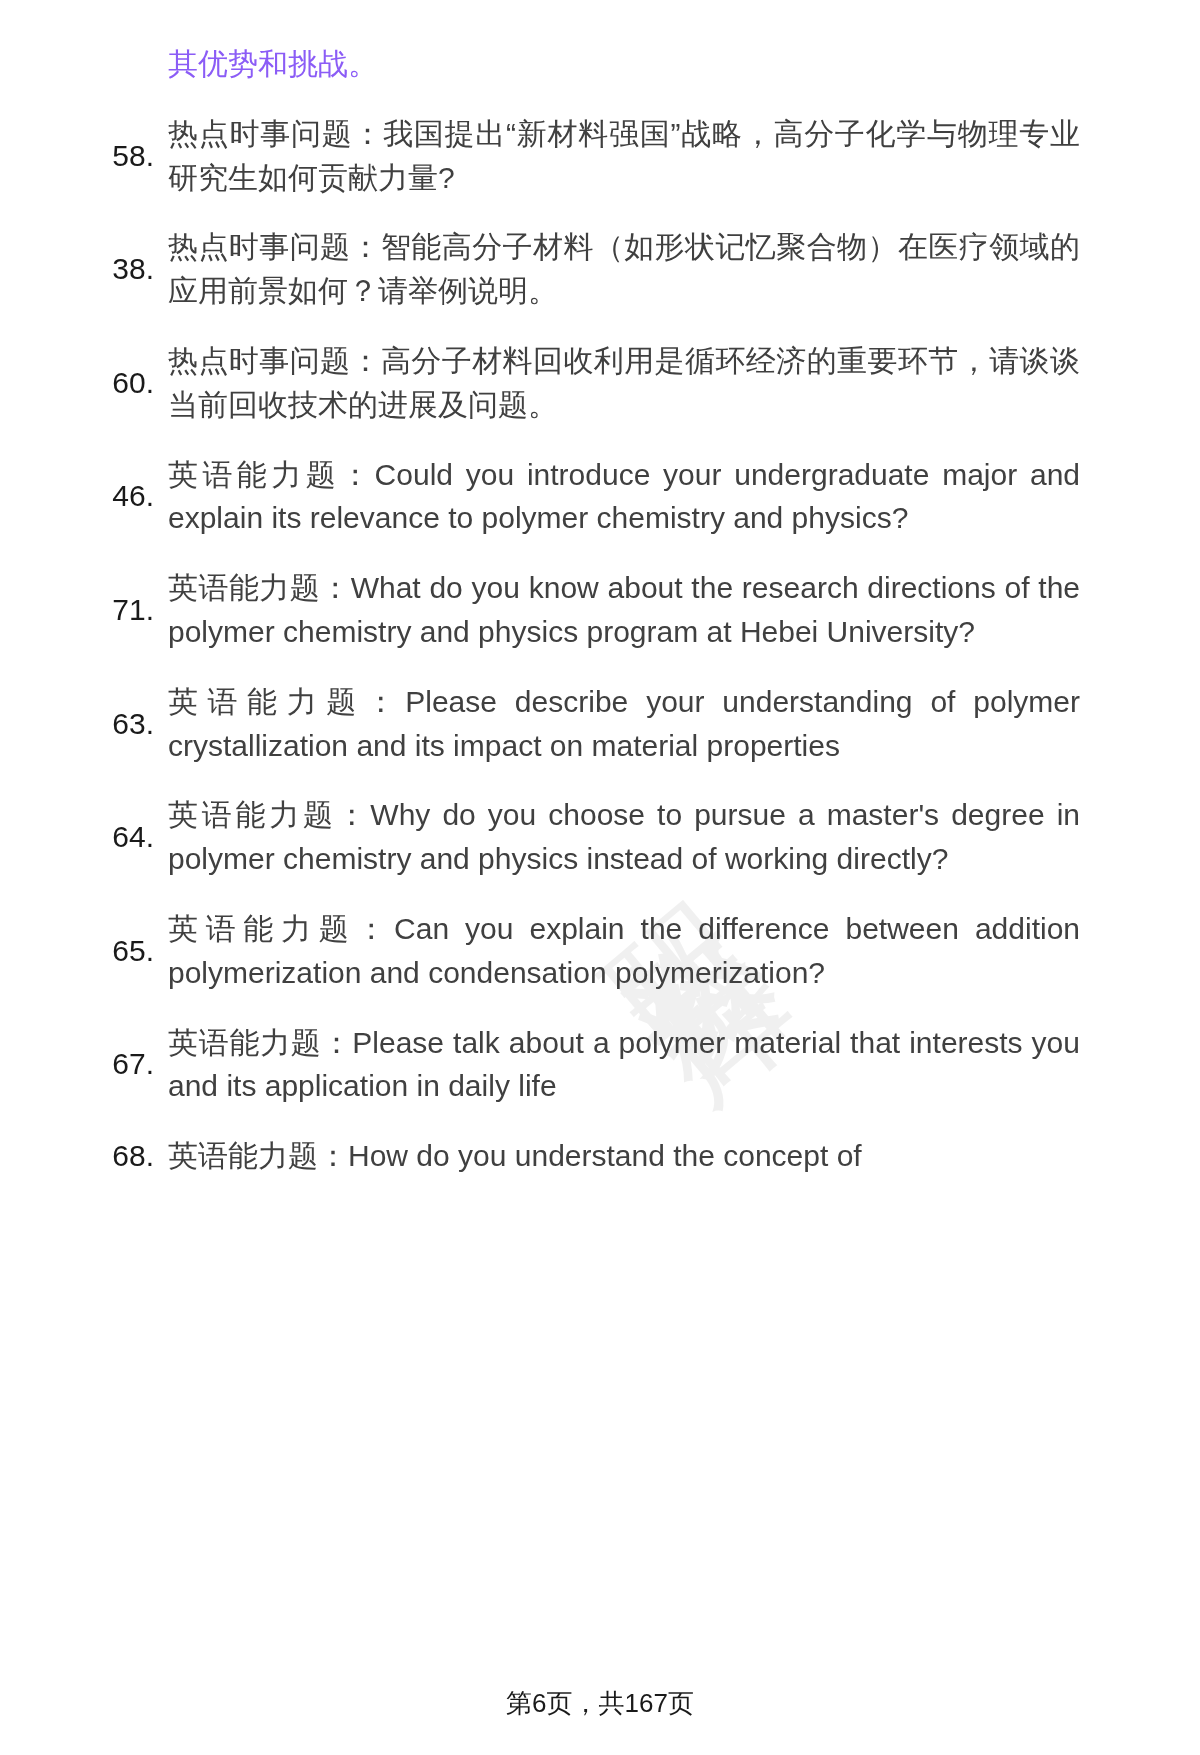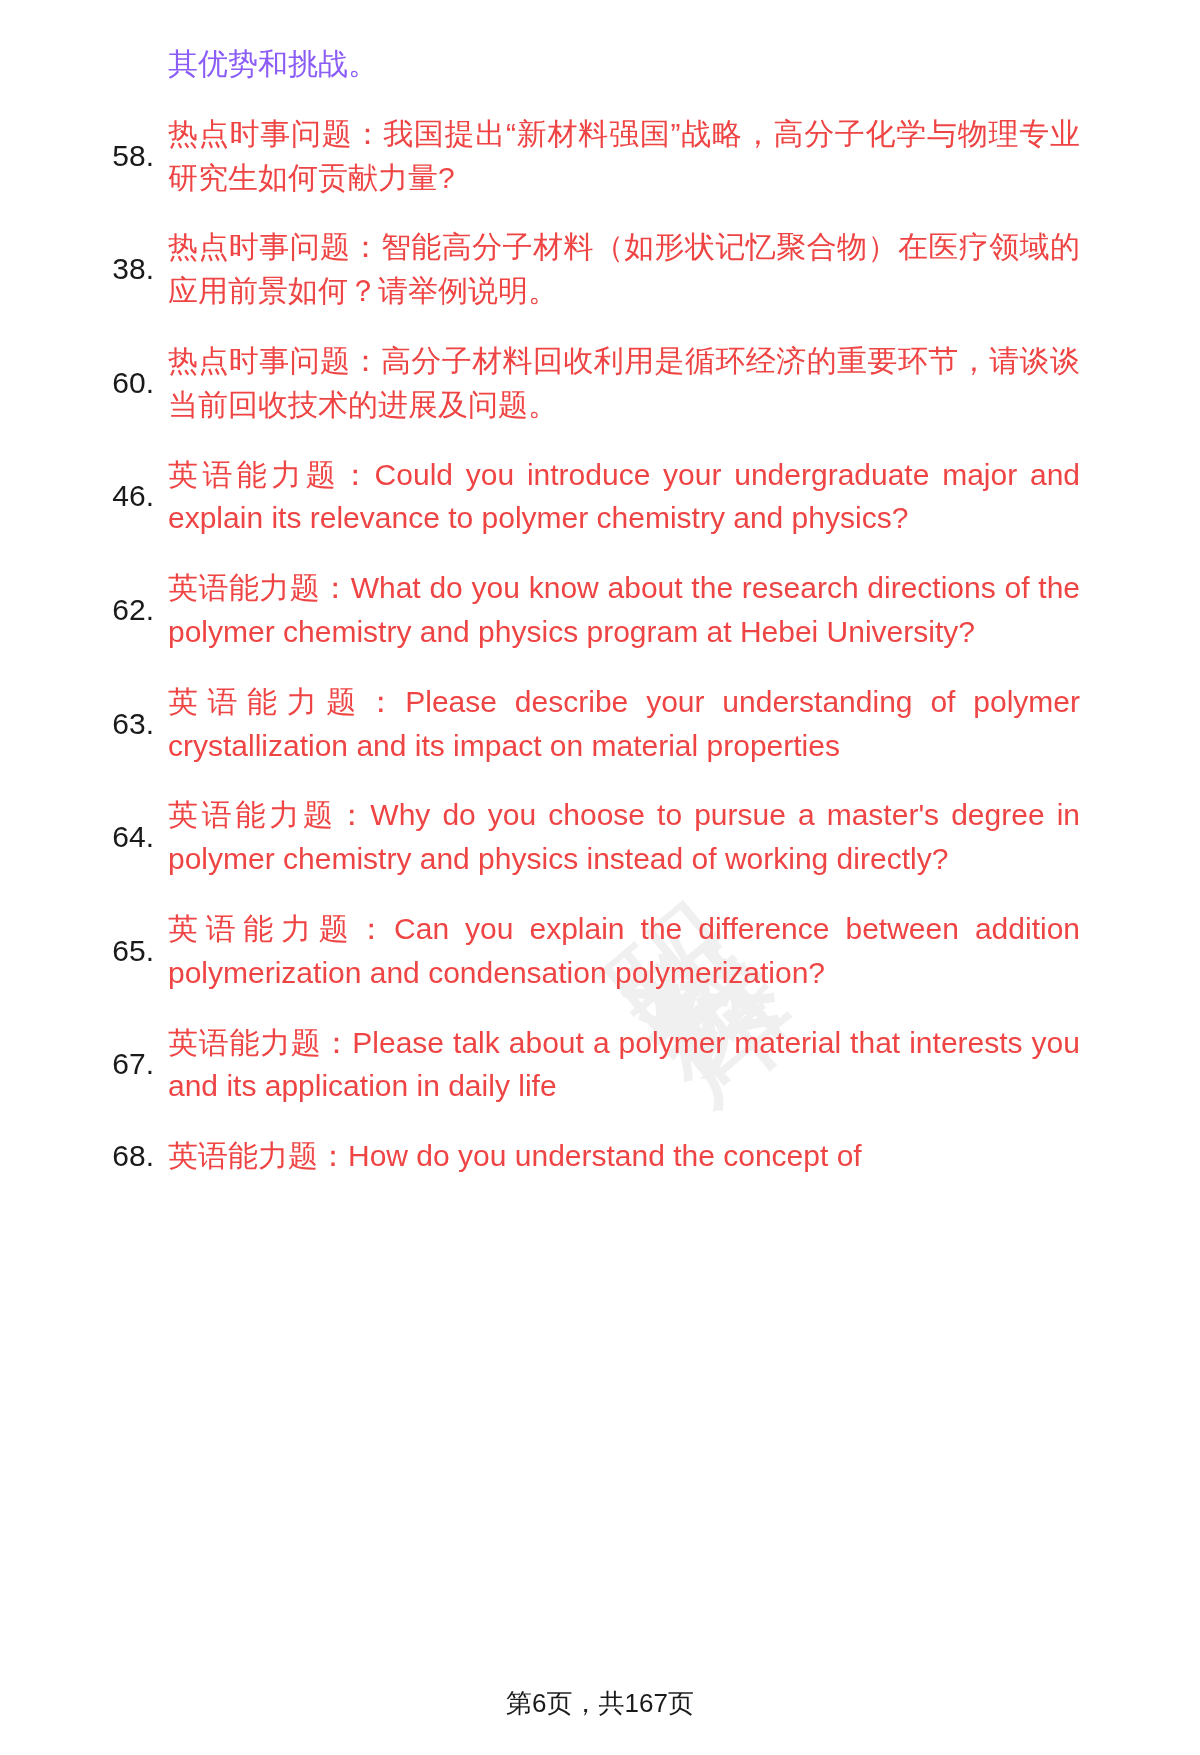--- a/index.html
+++ b/index.html
@@ -60,21 +60,21 @@
     padding-right: 14px;
     font-size: 30px;
     line-height: 1.46;
     color: #1a1a1a;
     box-sizing: border-box;
   }
   .q-text {
     flex: 1 1 auto;
     font-size: 30px;
     line-height: 1.46;
-    color: #ef4444;
+    color: #404040;
     text-align: justify;
   }
   .footer {
     position: absolute;
     left: 0;
     right: 0;
     bottom: 34px;
     text-align: center;
     font-size: 26px;
     color: #1a1a1a;
@@ -106,21 +106,21 @@
       <div class="q-num">60.</div>
       <div class="q-text">热点时事问题：高分子材料回收利用是循环经济的重要环节，请谈谈当前回收技术的进展及问题。</div>
     </div>
 
     <div class="q">
       <div class="q-num">46.</div>
       <div class="q-text">英语能力题：Could you introduce your undergraduate major and explain its relevance to polymer chemistry and physics?</div>
     </div>
 
     <div class="q">
-      <div class="q-num">62.</div>
+      <div class="q-num">71.</div>
       <div class="q-text">英语能力题：What do you know about the research directions of the polymer chemistry and physics program at Hebei University?</div>
     </div>
 
     <div class="q">
       <div class="q-num">63.</div>
       <div class="q-text">英语能力题：Please describe your understanding of polymer crystallization and its impact on material properties</div>
     </div>
 
     <div class="q">
       <div class="q-num">64.</div>

